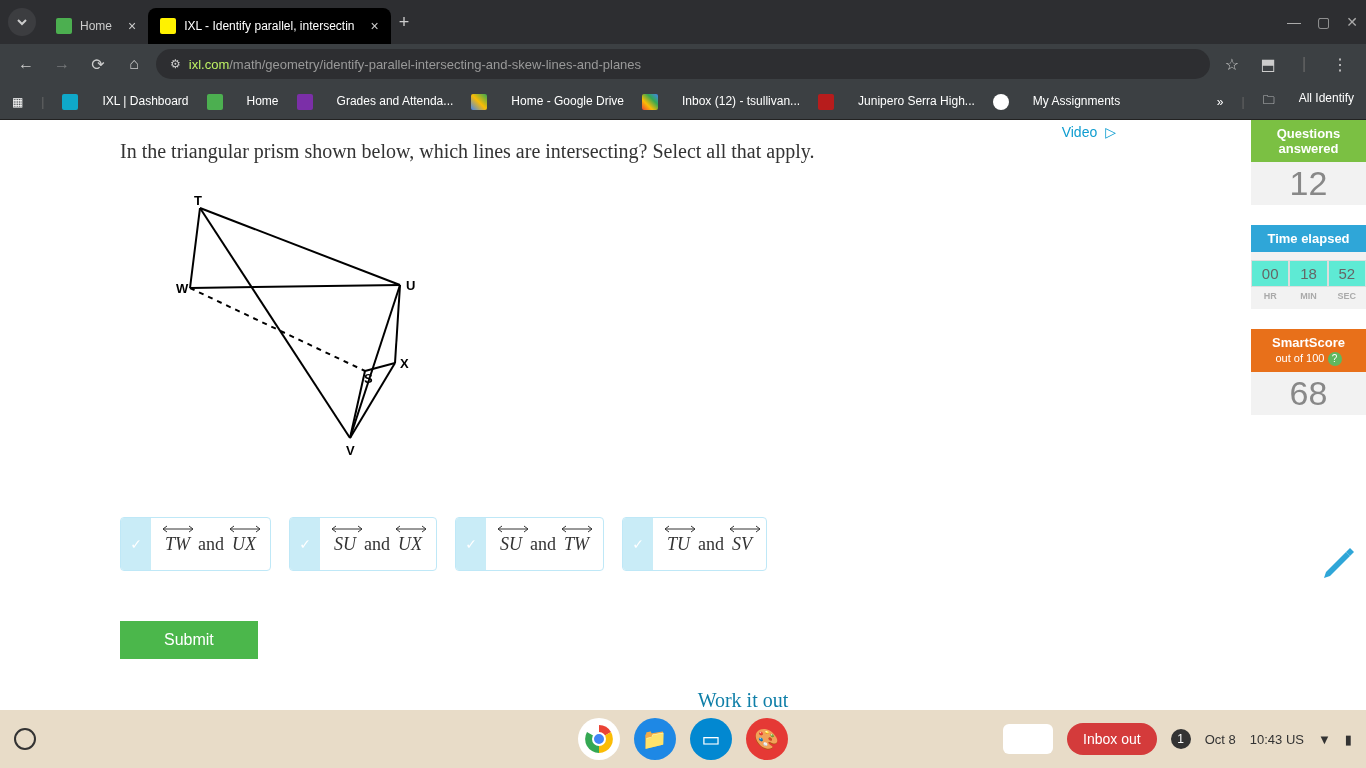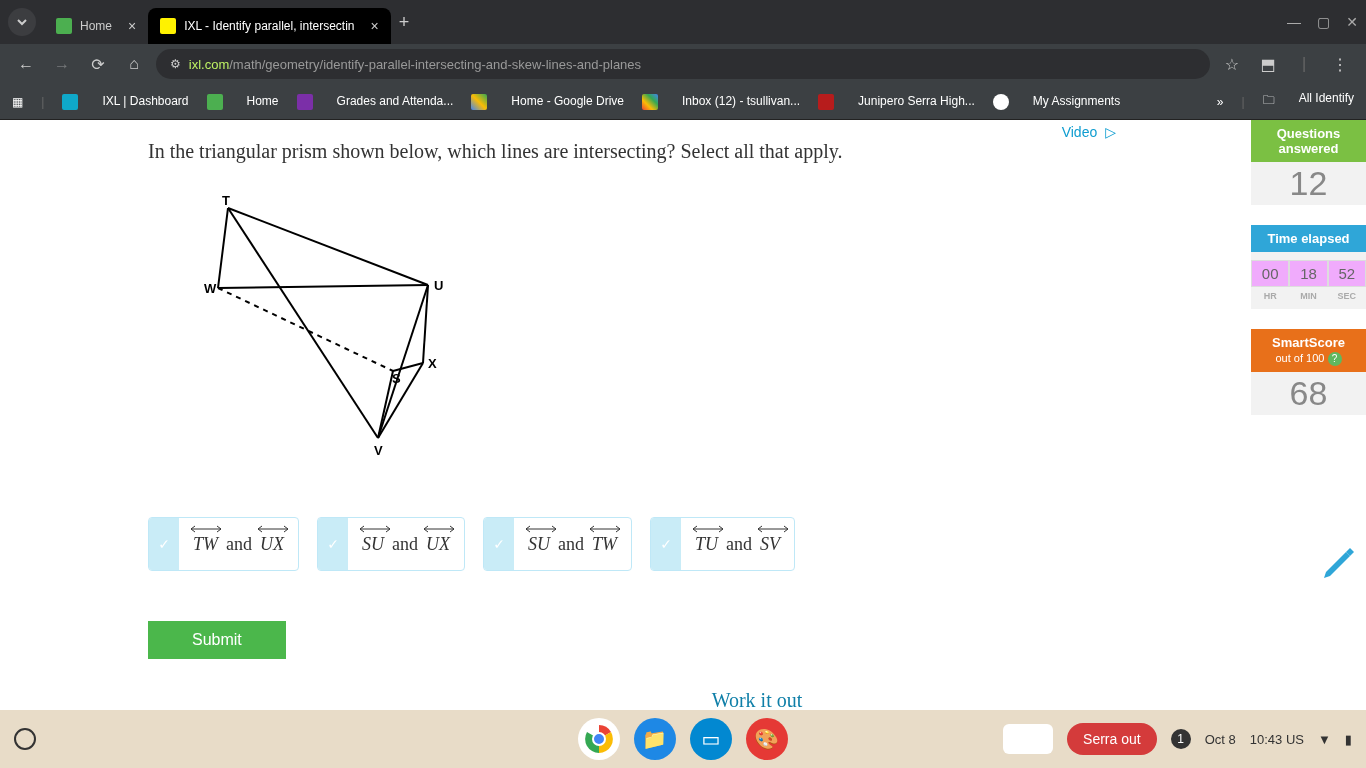--- a/index.html
+++ b/index.html
@@ -22,21 +22,21 @@
 .url-domain { color: #bef264; }
 .url-path { color: #999; }
 
 .bookmarks { background: #3c4043; height: 36px; display: flex; align-items: center; padding: 0 12px; gap: 18px; color: #fff; font-size: 12px; border-bottom: 1px solid #222; }
 .bm-item { display: flex; gap: 24px; white-space: nowrap; }
 .bm-icon { width: 16px; height: 16px; border-radius: 2px; display: inline-block; }
 .bm-sep { color: #666; }
 
 
 .page { position: relative; height: 590px; background: #fff; }
-.content-wrap { display: flex; padding: 0 0 0 120px; margin-left: 28px; }
+.content-wrap { display: flex; padding: 0 0 0 120px; }
 .main-col { flex: 1; padding-top: 20px; }
 .question { font-size: 20px; color: #333; margin-bottom: 20px; font-family: Georgia, serif; }
 
 .prism-svg { margin: 10px 0 20px 20px; }
 
 .options { display: flex; gap: 18px; margin: 20px 0; }
 .option { display: flex; align-items: stretch; height: 54px; border: 1px solid #bfe8f7; border-radius: 4px; overflow: hidden; background: #fff; cursor: pointer; }
 .check-part { width: 30px; background: #c9ecf7; display: flex; align-items: center; justify-content: center; color: #fff; font-size: 14px; }
 .label-part { padding: 0 14px; display: flex; align-items: center; font-family: Georgia, serif; font-style: italic; font-size: 18px; color: #333; gap: 4px; }
 .lar { position: relative; display: inline-block; font-style: italic; }
@@ -53,21 +53,21 @@
 .video-link { position: absolute; top: 4px; right: 250px; color: #0f9dd0; font-size: 14px; display: flex; align-items: center; gap: 8px; }
 
 
 .stats { width: 115px; margin-left: auto; margin-right: 0; display: flex; flex-direction: column; gap: 0; position: absolute; right: 0; top: 0; }
 .stat-head { text-align: center; color: #fff; font-size: 13px; font-weight: bold; padding: 6px 4px; }
 .qa-head { background: #7bc043; }
 .stat-val { background: #f2f2f2; text-align: center; font-size: 34px; font-weight: normal; color: #888; padding: 2px 0; }
 .time-head { background: #2fa6d8; margin-top: 20px; }
 .time-grid { display: flex; background: #f2f2f2; }
 .time-cell { flex: 1; text-align: center; padding: 8px 0; }
-.time-num { font-size: 15px; color: #666; border: 1px solid #ddd; background: #f0abfc; padding: 4px 0; }
+.time-num { font-size: 15px; color: #666; border: 1px solid #ddd; background: #5eead4; padding: 4px 0; }
 .time-lbl { font-size: 9px; color: #aaa; font-weight: bold; padding-top: 4px; }
 .ss-head { background: #e8701a; margin-top: 20px; }
 .ss-sub { font-size: 11px; font-weight: normal; }
 .pencil { position: absolute; right: 8px; top: 420px; color: #2fa6d8; font-size: 32px; }
 
 
 .shelf { position: absolute; bottom: 0; left: 0; right: 0; height: 58px; background: #e8dcc8; display: flex; align-items: center; padding: 0 14px; gap: 14px; }
 .shelf-circle { width: 22px; height: 22px; border: 2px solid #333; border-radius: 50%; }
 .shelf-apps { display: flex; gap: 14px; position: absolute; left: 50%; transform: translateX(-50%); }
 .shelf-app { width: 42px; height: 42px; border-radius: 50%; display: flex; align-items: center; justify-content: center; font-size: 20px; }
@@ -304,20 +304,20 @@
           <path d="M15 29 A14 14 0 0 1 3 8 L15 15 Z" fill="#34a853"></path>
           <circle cx="15" cy="15" r="6" fill="#4285f4" stroke="#fff" stroke-width="2"></circle>
         </svg>
     </div>
     <div class="shelf-app" style="background:#1e88e5;color:#fff">📁</div>
     <div class="shelf-app" style="background:#0288d1;color:#fff">▭</div>
     <div class="shelf-app" style="background:#e53935;color:#fff">🎨</div>
   </div>
   <div class="shelf-right">
     <div style="width:50px;height:30px;background:#fff;border-radius:6px"></div>
-    <span class="signout">Serra out</span>
+    <span class="signout">Inbox out</span>
     <span class="notif-badge">1</span>
     <span>Oct 8</span>
     <span><span>10:43</span> <span>US</span></span>
     <span>▼</span>
     <span>▮</span>
   </div>
 </div>
 
 </body></html>

